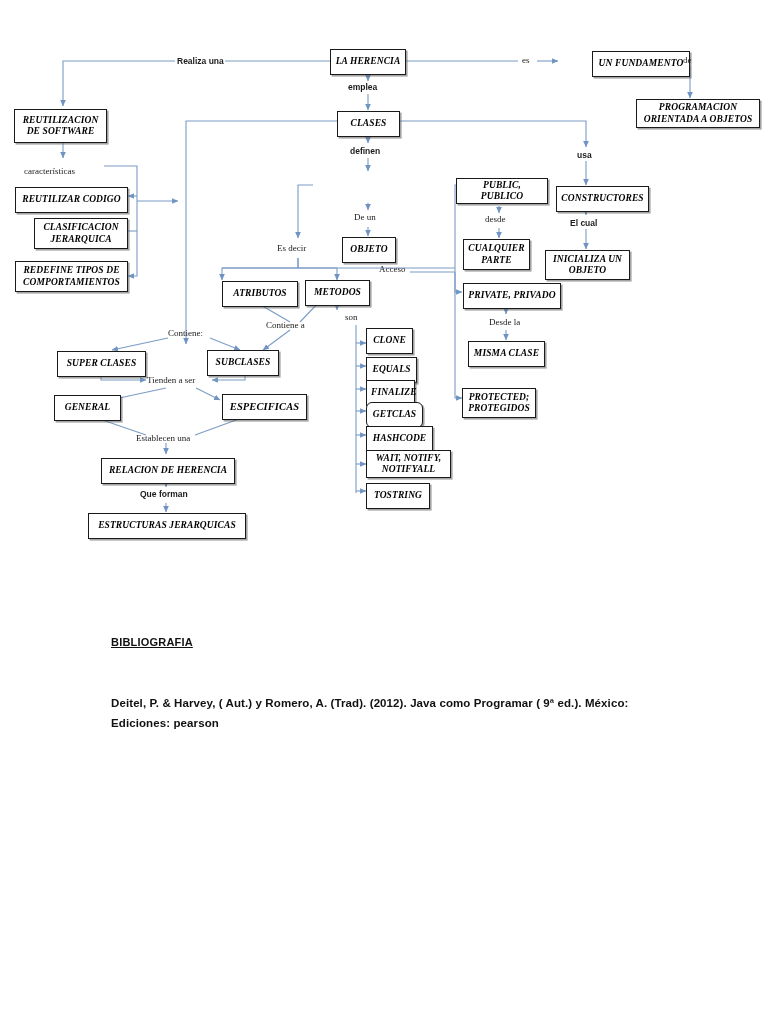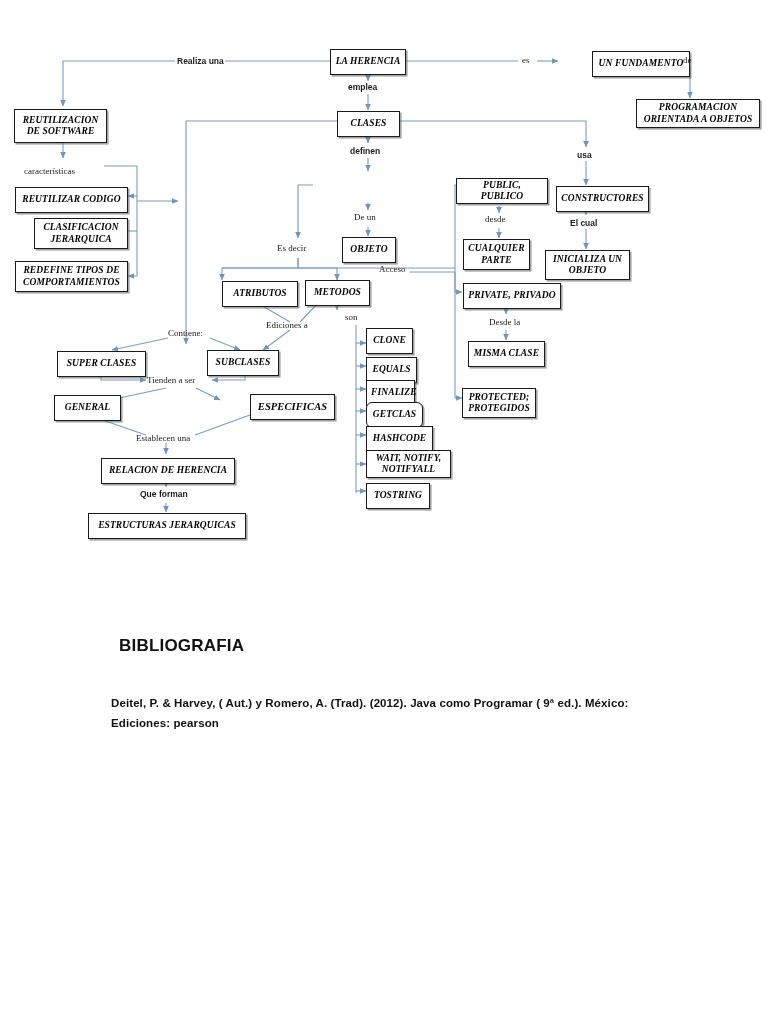--- a/index.html
+++ b/index.html
@@ -48,21 +48,21 @@
     font-weight:bold;
     font-size:8.5px;
   }
 
   .biblio{
     position:absolute;
     font-family:"Liberation Sans", sans-serif;
     font-weight:bold;
     color:#111;
   }
-  #biblio-title{left:119px;top:636px;font-size:17px;letter-spacing:.2px;}
+  #biblio-title{left:111px;top:636px;font-size:11px;letter-spacing:.2px;text-decoration:underline;}
   #biblio-ref{left:111px;top:693px;font-size:11.5px;width:560px;line-height:20px;letter-spacing:.1px;}
 </style>
 </head>
 <body>
 
 <div id="canvas">
 
   <svg id="edges" viewBox="0 0 768 1024">
     <defs>
       <marker id="ar" markerWidth="7" markerHeight="7" refX="5.4" refY="2.6" orient="auto">
@@ -255,21 +255,21 @@
     </div>
 
   <div class="node" style="left:207px;top:350px;width:72px;height:20px;">
       <span>SUBCLASES</span>
     </div>
 
   <div class="node" style="left:54px;top:395px;width:67px;height:20px;">
       <span>GENERAL</span>
     </div>
 
-  <div class="node" style="left:222px;top:394px;width:85px;height:22px;font-size:10.5px;margin-left:28px;">
+  <div class="node" style="left:222px;top:394px;width:85px;height:22px;font-size:10.5px;">
       <span>ESPECIFICAS</span>
     </div>
 
   <div class="node" style="left:101px;top:458px;width:134px;height:19px;">
       <span>RELACION DE HERENCIA</span>
     </div>
 
   <div class="node" style="left:88px;top:513px;width:158px;height:21px;">
       <span>ESTRUCTURAS JERARQUICAS</span>
     </div>
@@ -280,21 +280,21 @@
   <div class="lbl bold" style="left:348px;top:82px;"><span>emplea</span></div>
   <div class="lbl" style="left:24px;top:144px;margin-top:22px;"><span>características</span></div>
   <div class="lbl bold" style="left:350px;top:146px;"><span>definen</span></div>
   <div class="lbl bold" style="left:577px;top:150px;"><span>usa</span></div>
   <div class="lbl" style="left:354px;top:212px;"><span>De un</span></div>
   <div class="lbl" style="left:277px;top:243px;"><span>Es decir</span></div>
   <div class="lbl" style="left:379px;top:264px;"><span>Acceso</span></div>
   <div class="lbl" style="left:485px;top:214px;"><span>desde</span></div>
   <div class="lbl" style="left:489px;top:317px;"><span>Desde la</span></div>
   <div class="lbl bold" style="left:570px;top:218px;"><span>El cual</span></div>
-  <div class="lbl" style="left:266px;top:320px;"><span>Ediciones a</span></div>
+  <div class="lbl" style="left:266px;top:320px;"><span>Contiene a</span></div>
   <div class="lbl" style="left:345px;top:312px;"><span>son</span></div>
   <div class="lbl" style="left:168px;top:328px;"><span>Contiene:</span></div>
   <div class="lbl" style="left:147px;top:375px;"><span>Tienden a ser</span></div>
   <div class="lbl" style="left:136px;top:433px;"><span>Establecen una</span></div>
   <div class="lbl bold" style="left:140px;top:489px;"><span>Que forman</span></div>
 
   <div class="biblio" id="biblio-title">BIBLIOGRAFIA</div>
   <div class="biblio" id="biblio-ref">Deitel, P. &amp; Harvey, ( Aut.) y Romero, A. (Trad). (2012). Java como Programar ( 9ª ed.). México: Ediciones: pearson</div>
 
 </div>

